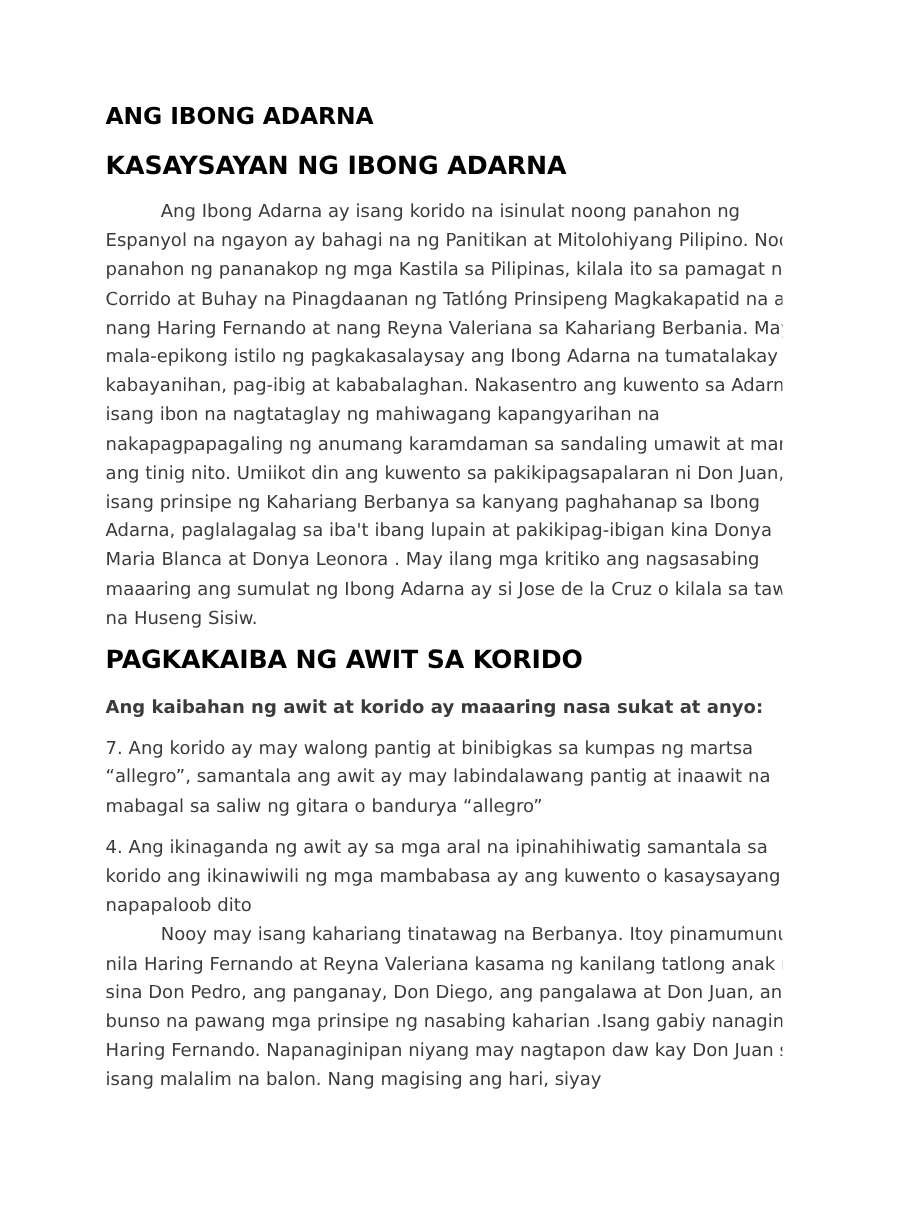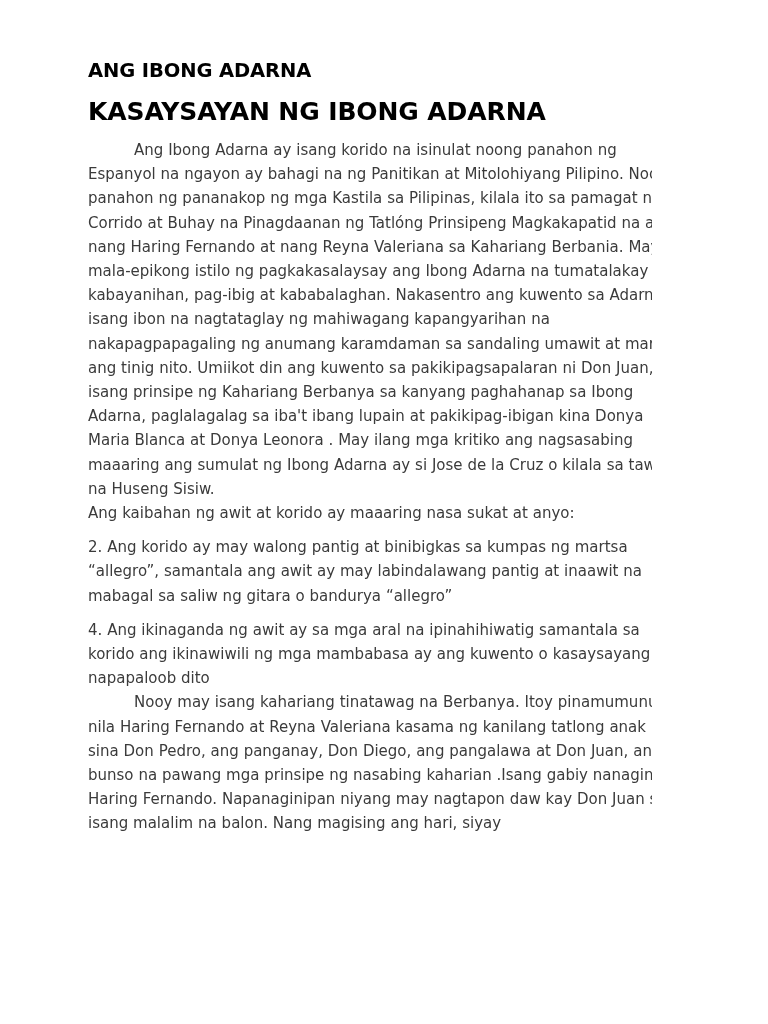--- a/index.html
+++ b/index.html
@@ -12,41 +12,41 @@
     height: 1024px;
     font-family: "DejaVu Sans", sans-serif;
     -webkit-font-smoothing: antialiased;
   }
   .page {
     position: relative;
     width: 652px;
     height: 1024px;
     background: #ffffff;
     box-sizing: border-box;
-    padding: 59px 86px 0 88px;
+    padding: 85px 86px 0 88px;
     overflow: hidden;
   }
   .doc-body {
     width: 596px;
   }
   h1.doc-title,
   h2.section-heading {
     font-family: "DejaVu Sans", sans-serif;
     color: #000000;
     font-weight: bold;
     margin: 0;
     letter-spacing: -0.1px;
   }
   h1.doc-title {
     font-size: 19.5px;
     line-height: 24px;
     padding-bottom: 17px;
   }
   h2.section-heading {
-    font-size: 25px;
+    font-size: 21px;
     line-height: 24px;
   }
   h2.heading-kasaysayan {
     padding-bottom: 14px;
   }
   h2.heading-pagkakaiba {
     padding-top: 11px;
     padding-bottom: 15px;
   }
   h2.heading-buod {
@@ -64,39 +64,41 @@
     word-spacing: 0.1px;
   }
   p.indented {
     text-indent: 46px;
   }
   p.list-item {
     padding-top: 10px;
   }
   p.lead-line {
     padding-bottom: 0;
+    font-weight: bold;
   }
 </style>
 </head>
 <body>
 
 <div class="page">
   <div class="doc-body">
 
     <h1 class="doc-title">ANG IBONG ADARNA</h1>
 
     <h2 class="section-heading heading-kasaysayan">KASAYSAYAN NG IBONG ADARNA</h2>
 
     <p class="para indented">Ang Ibong Adarna ay isang korido na isinulat noong panahon ng Espanyol na ngayon ay bahagi na ng Panitikan at Mitolohiyang Pilipino. Noong panahon ng pananakop ng mga Kastila sa Pilipinas, kilala ito sa pamagat na Corrido at Buhay na Pinagdaanan ng Tatlóng Prinsipeng Magkakapatid na anak nang Haring Fernando at nang Reyna Valeriana sa Kahariang Berbania. May mala-epikong istilo ng pagkakasalaysay ang Ibong Adarna na tumatalakay sa kabayanihan, pag-ibig at kababalaghan. Nakasentro ang kuwento sa Adarna, isang ibon na nagtataglay ng mahiwagang kapangyarihan na nakapagpapagaling ng anumang karamdaman sa sandaling umawit at marinig ang tinig nito. Umiikot din ang kuwento sa pakikipagsapalaran ni Don Juan, isang prinsipe ng Kahariang Berbanya sa kanyang paghahanap sa Ibong Adarna, paglalagalag sa iba't ibang lupain at pakikipag-ibigan kina Donya Maria Blanca at Donya Leonora . May ilang mga kritiko  ang nagsasabing maaaring ang sumulat ng Ibong Adarna ay si Jose de la Cruz o kilala sa tawag na Huseng Sisiw.</p>
 
+    <h2 class="section-heading heading-pagkakaiba">PAGKAKAIBA NG AWIT SA KORIDO</h2>
 
     <p class="para lead-line">Ang kaibahan ng awit at korido ay maaaring nasa sukat at anyo:</p>
 
 
-    <p class="para list-item">2. Ang korido ay may walong pantig at binibigkas sa kumpas ng martsa “allegro”, samantala ang awit ay may labindalawang pantig at inaawit na mabagal sa saliw ng gitara o bandurya “allegro”</p>
+    <p class="para list-item">7. Ang korido ay may walong pantig at binibigkas sa kumpas ng martsa “allegro”, samantala ang awit ay may labindalawang pantig at inaawit na mabagal sa saliw ng gitara o bandurya “allegro”</p>
 
     <p class="para list-item">4. Ang ikinaganda ng awit ay sa mga aral na ipinahihiwatig samantala sa korido ang ikinawiwili ng mga mambabasa ay ang kuwento o kasaysayang napapaloob dito</p>
 
 
     <p class="para indented">Nooy may isang kahariang tinatawag na Berbanya. Itoy pinamumunuan nila Haring Fernando at Reyna Valeriana kasama ng kanilang tatlong anak na sina Don Pedro, ang panganay, Don Diego, ang pangalawa at Don Juan, ang bunso na pawang mga prinsipe ng nasabing kaharian .Isang gabiy nanaginip si Haring Fernando. Napanaginipan niyang may nagtapon daw kay Don Juan sa isang malalim na balon. Nang magising ang hari, siyay</p>
 
   </div>
 </div>
 
 </body></html>

